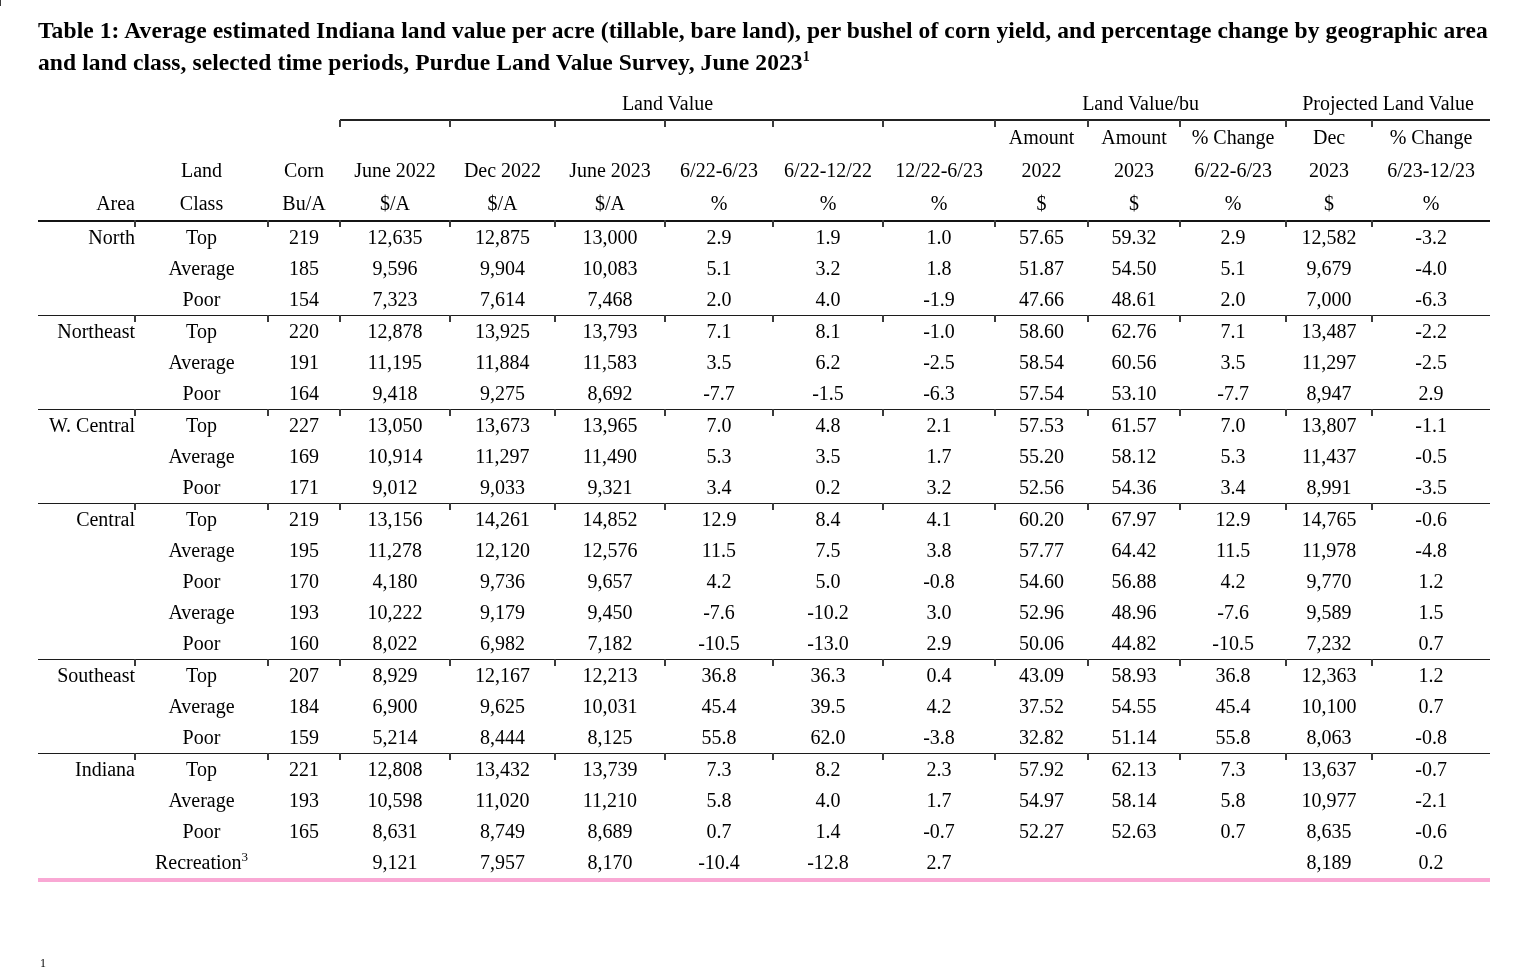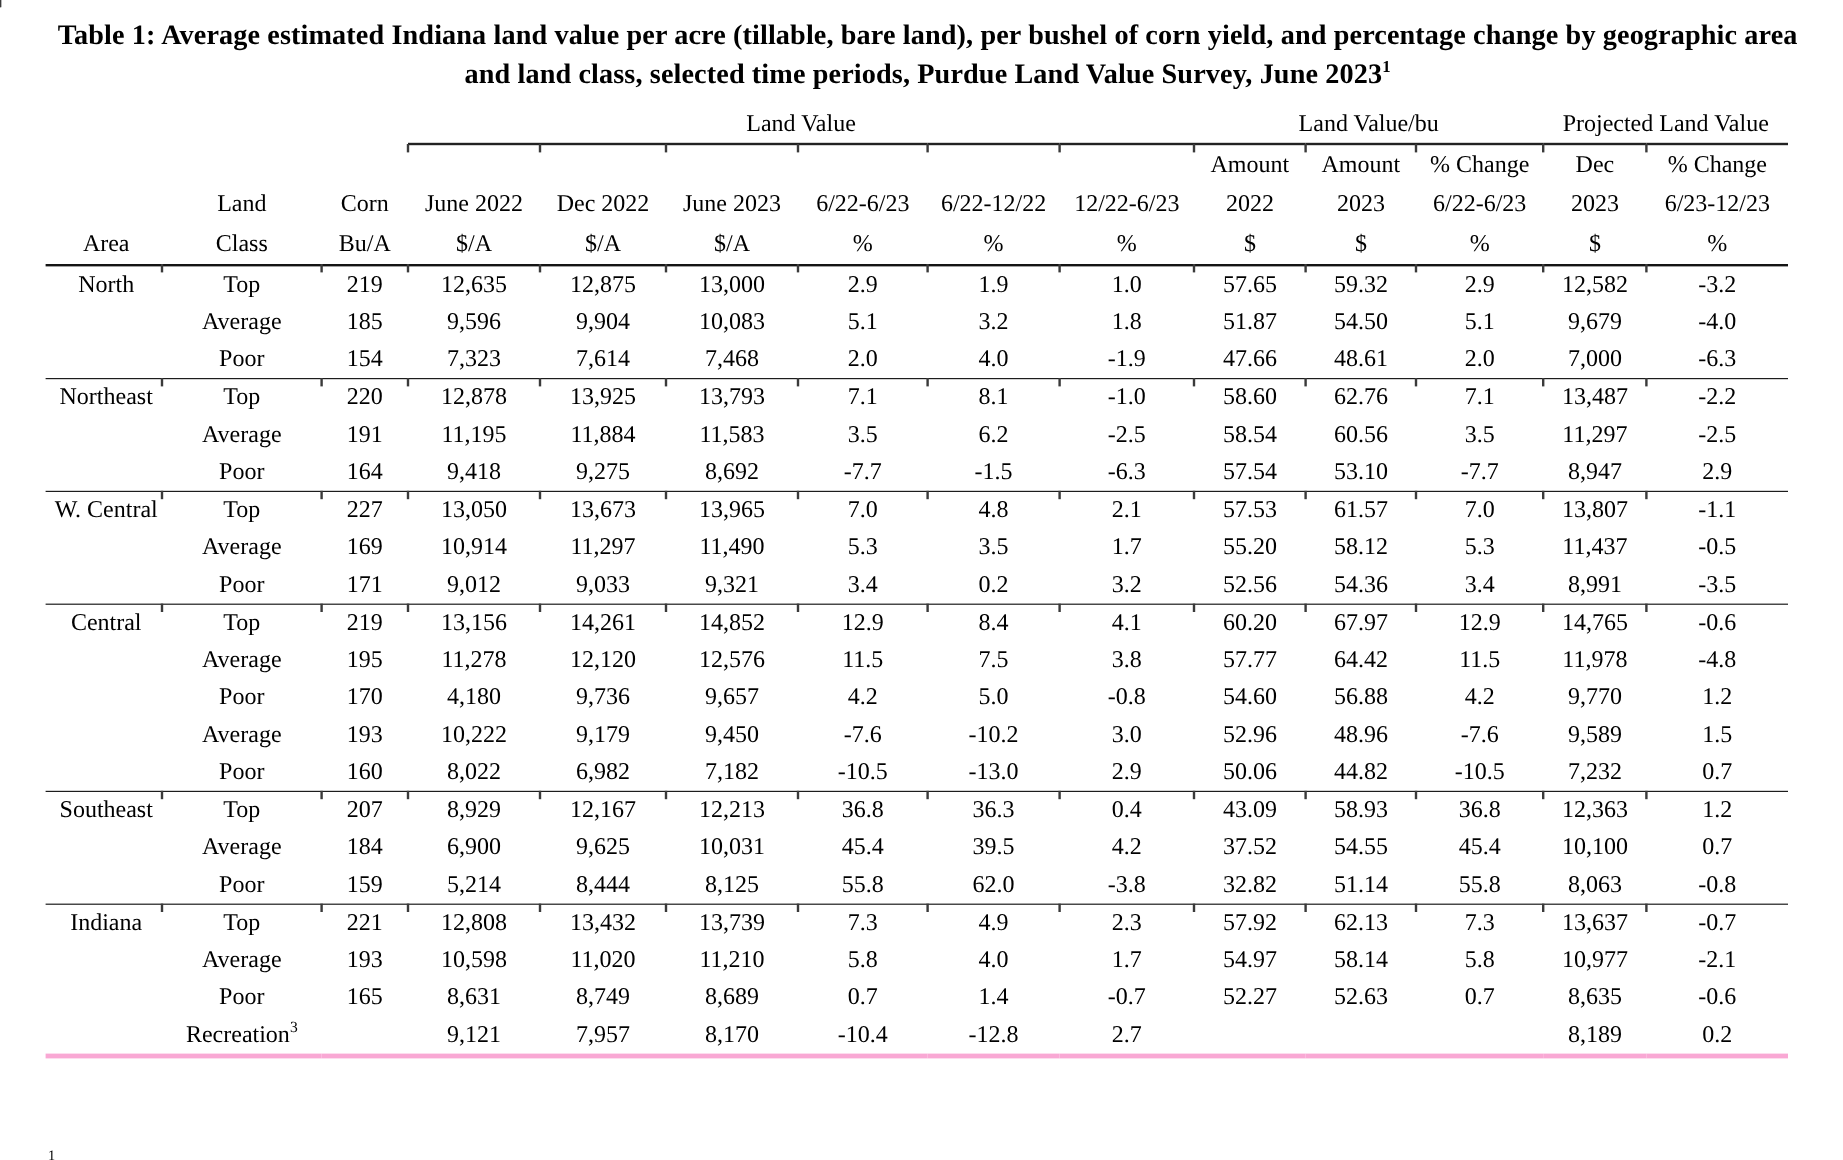--- a/index.html
+++ b/index.html
@@ -6,33 +6,33 @@
     margin: 0; padding: 0;
     background: #ffffff;
     width: 1536px; height: 967px;
     overflow: hidden;
     font-family: "Liberation Serif", "DejaVu Serif", serif;
     color: #000;
   }
   .page { position: relative; box-sizing: border-box; width: 1536px; height: 967px; padding: 12px 28px 0 36px; }
   .title {
     font-size: 23.5px; font-weight: bold; line-height: 1.38;
-    margin: 2px 0 0 2px; max-width: 1480px; letter-spacing: 0.1px; text-align: center;
+    margin: 2px 0 0 2px; max-width: 1480px; letter-spacing: 0.1px;
   }
   .title sup { font-size: 14px; }
   table.lv {
     border-collapse: collapse; table-layout: fixed;
     width: 1452px; margin-top: 10px; margin-left: 2px;
   }
   table.lv td {
     position: relative; padding: 0; height: 31px;
     font-size: 20px; text-align: center; white-space: nowrap;
     vertical-align: middle;
   }
-  table.lv td.area-cell { text-align: center; padding-left: 4px; }
+  table.lv td.area-cell { text-align: right; padding-left: 4px; }
   table.lv td sup { font-size: 13px; line-height: 0; }
   
   tr.group-row td { height: 30px; }
   tr.group-row td.ruled { border-bottom: 2px solid #222; }
   
   tr.subhdr td { height: 33px; }
   tr.subhdr-last td { border-bottom: 2.5px solid #141414; }
   
   tr.ticks td + td::before {
     content: ""; position: absolute; top: -1px; left: -1px;
@@ -398,21 +398,21 @@
           <td>-0.8</td>
         </tr>
         <tr class="group-start ticks">
           <td class="area-cell">Indiana</td>
           <td>Top</td>
           <td>221</td>
           <td>12,808</td>
           <td>13,432</td>
           <td>13,739</td>
           <td>7.3</td>
-          <td>4.9</td>
+          <td>8.2</td>
           <td>2.3</td>
           <td>57.92</td>
           <td>62.13</td>
           <td>7.3</td>
           <td>13,637</td>
           <td>-0.7</td>
         </tr>
         <tr>
           <td class="area-cell"></td>
           <td>Average</td>

